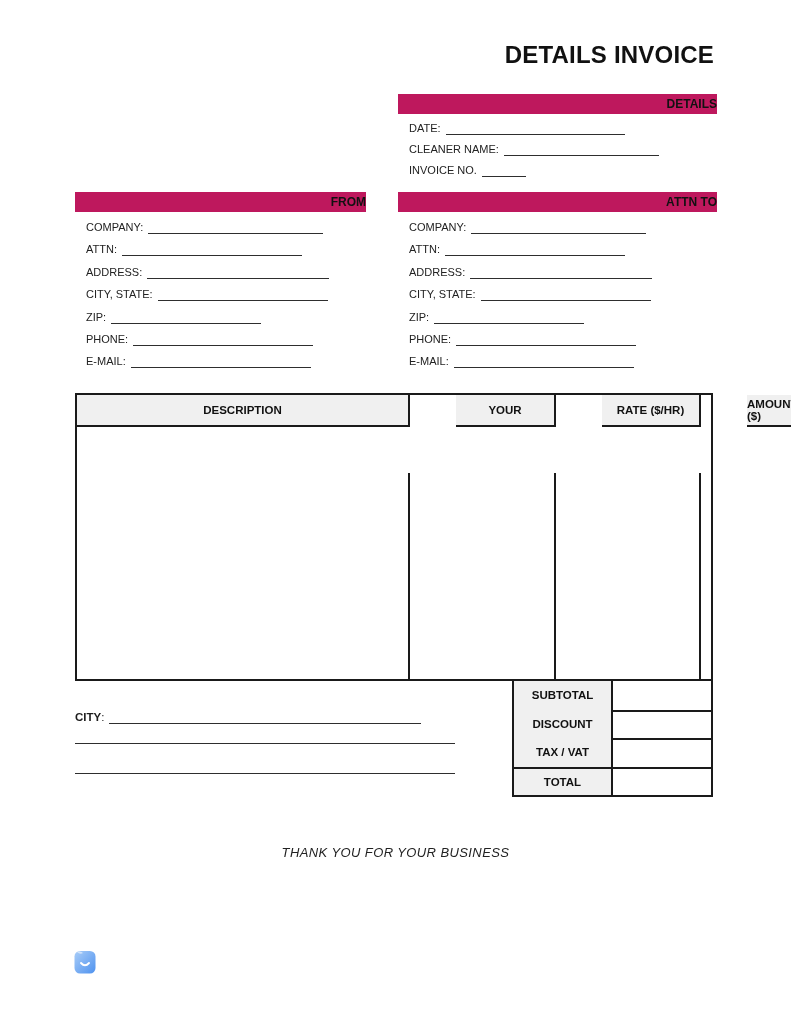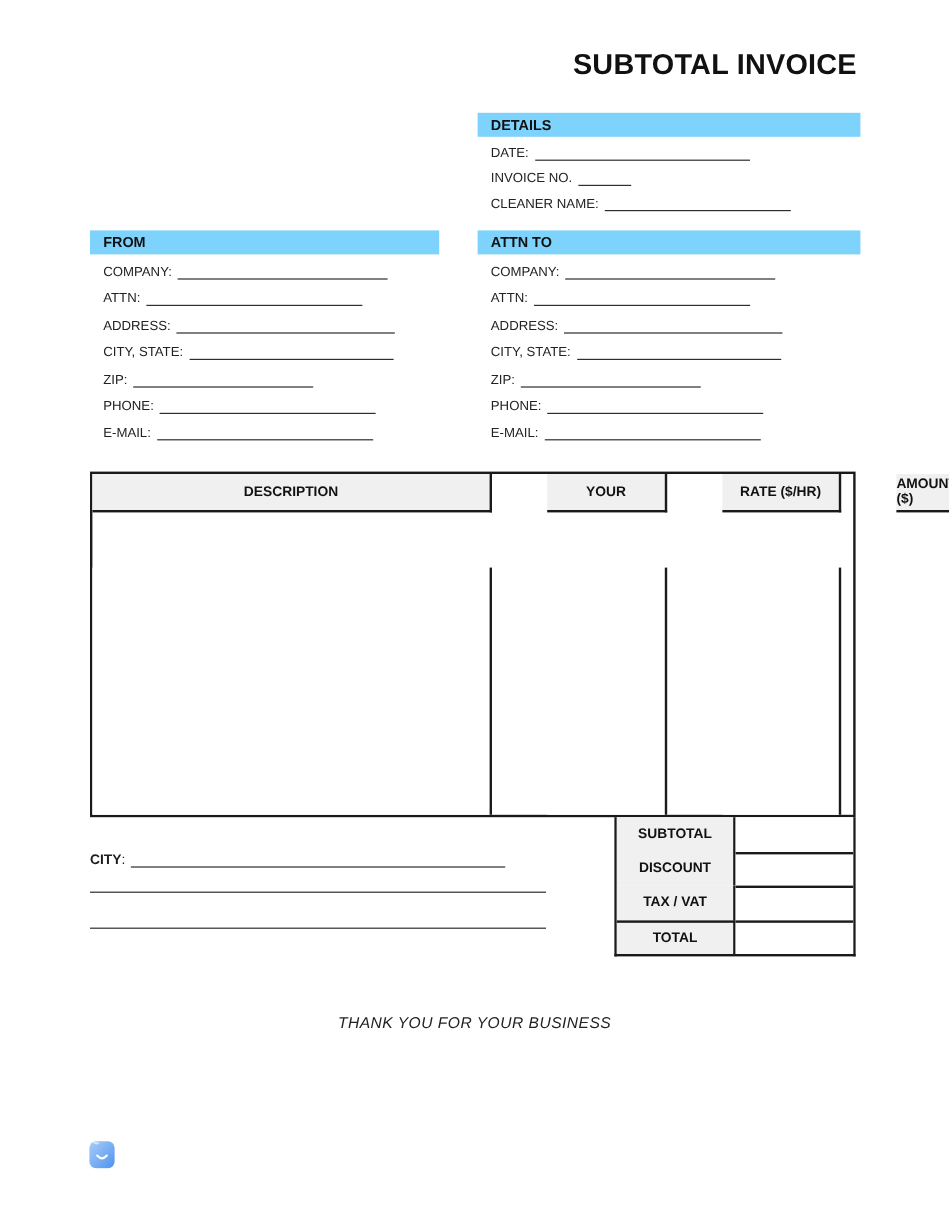--- a/index.html
+++ b/index.html
@@ -21,27 +21,28 @@
     right: 77px;
     font-size: 24px;
     font-weight: bold;
     letter-spacing: 0.2px;
     color: #111;
     white-space: nowrap;
   }
 
   
   .section-bar {
-    background: #7dd3fc;
+    background: #be185d;
     height: 20px;
     line-height: 20px;
     padding-left: 11px;
     font-size: 12px;
     font-weight: bold;
     color: #111;
+    text-align: right;
   }
 
   
   .fields { font-size: 11px; color: #222; }
   .frow { line-height: 22.4px; white-space: nowrap; }
   .details-block .frow { line-height: 21px; }
   .ln {
     display: inline-block;
     border-bottom: 1.5px solid #2e2e2e;
     height: 12px;
@@ -145,28 +146,28 @@
     position: absolute;
     left: 74px; top: 950px;
     width: 22px; height: 24px;
   }
 </style>
 </head>
 <body>
 
 <div class="page">
 
-  <div class="doc-title">SUBTOTAL INVOICE</div>
+  <div class="doc-title">DETAILS INVOICE</div>
 
   <div class="details-block">
     <div class="section-bar">DETAILS</div>
     <div class="fields">
       <div class="frow"><span>DATE:</span><span class="ln w179"></span></div>
+      <div class="frow"><span>CLEANER NAME:</span><span class="ln w155"></span></div>
       <div class="frow"><span>INVOICE NO.</span><span class="ln w44"></span></div>
-      <div class="frow"><span>CLEANER NAME:</span><span class="ln w155"></span></div>
     </div>
   </div>
 
   <div class="from-block">
     <div class="section-bar">FROM</div>
     <div class="fields">
       <div class="frow"><span>COMPANY:</span><span class="ln w175"></span></div>
       <div class="frow"><span>ATTN:</span><span class="ln w180"></span></div>
       <div class="frow"><span>ADDRESS:</span><span class="ln w182"></span></div>
       <div class="frow"><span>CITY, STATE:</span><span class="ln w170"></span></div>

